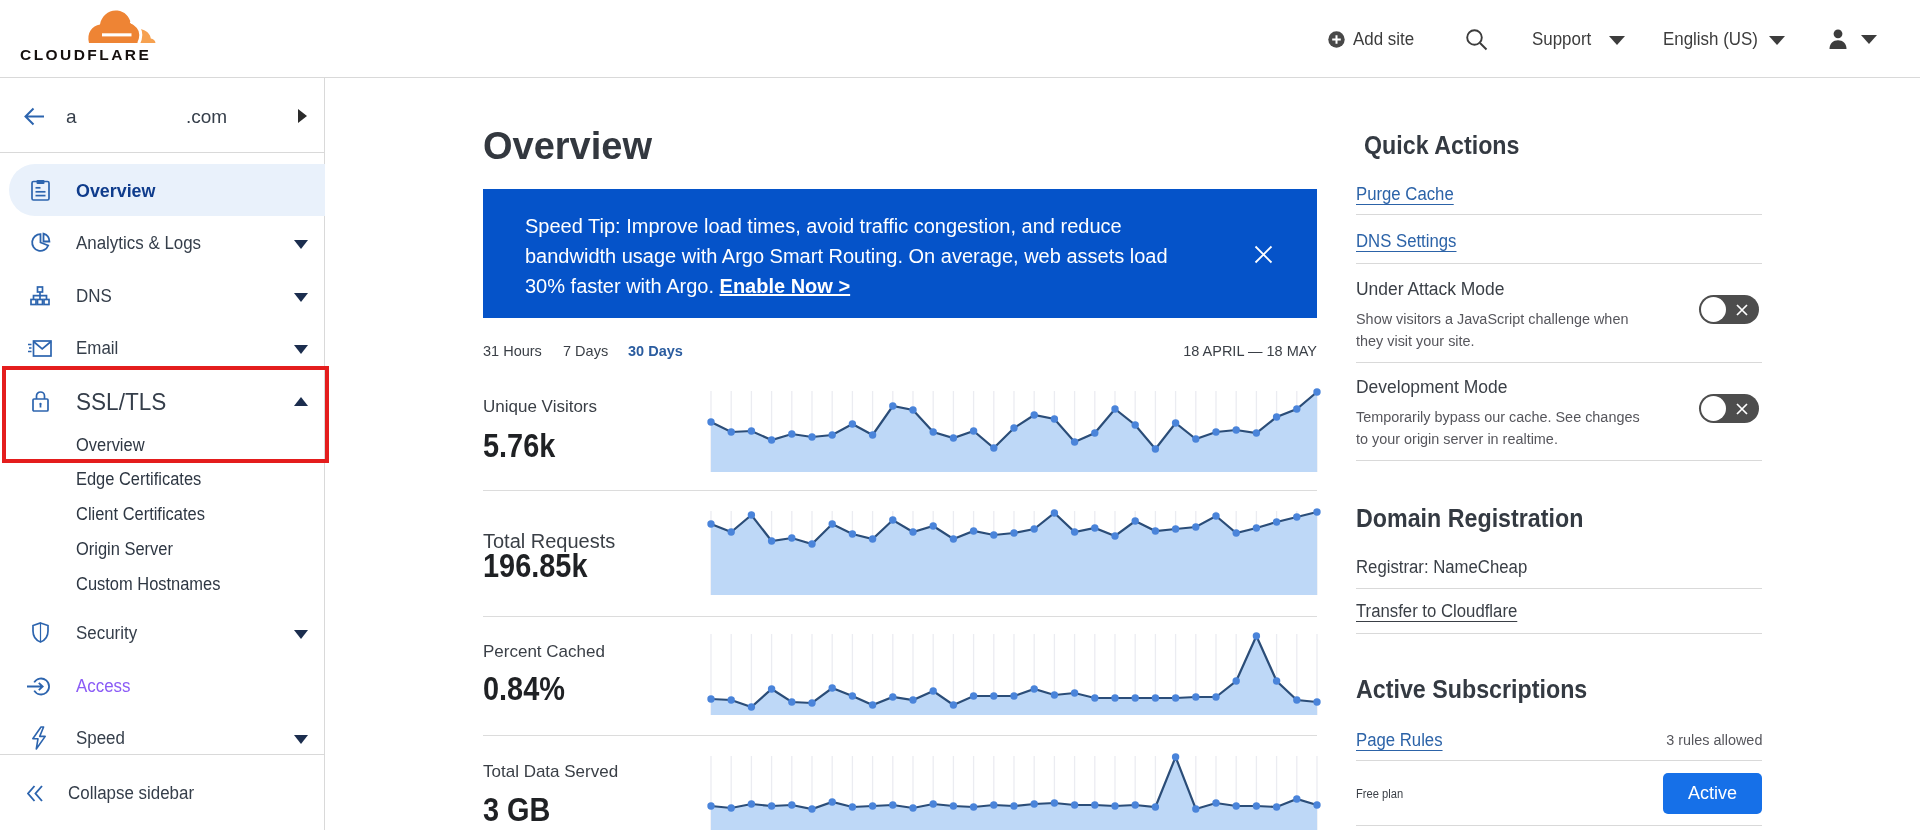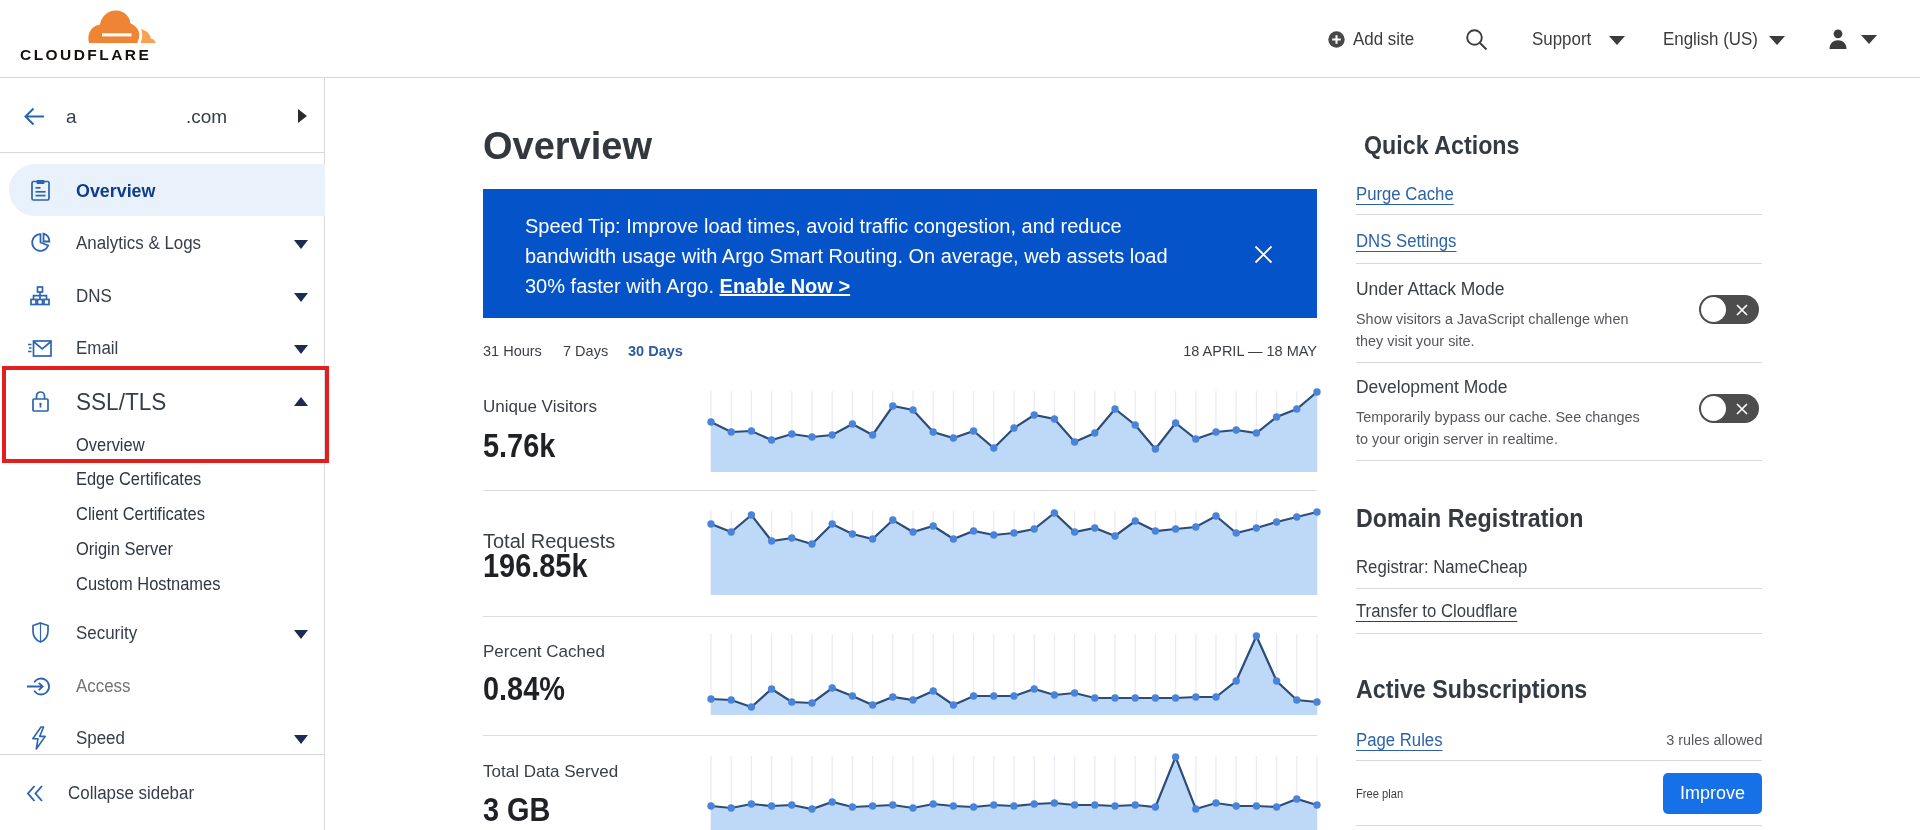--- a/index.html
+++ b/index.html
@@ -81,21 +81,21 @@
 <div style="position:absolute;left:32px;top:622px"><svg width="17" height="21" viewBox="0 0 17 21" fill="none" stroke="#2c64ae" stroke-width="1.7">
       <path d="M8.5 1 L16 3.5 L16 9 C16 14.5 12.5 18.5 8.5 20 C4.5 18.5 1 14.5 1 9 L1 3.5 Z"></path>
       <path d="M8.5 1 L8.5 20" stroke-width="1.2"></path>
     </svg></div>
 <div style="position:absolute;left:76px;top:621.5px;font-size:18px;line-height:23px;color:#353e4a;font-weight:400;white-space:nowrap;"><span style="display:inline-block;transform:scaleX(0.94);transform-origin:0 50%">Security</span></div>
 <div style="position:absolute;left:293.5px;top:629.5px;width:0;height:0;border-left:7.5px solid transparent;border-right:7.5px solid transparent;border-top:9.0px solid #1b2d4e"></div>
 <div style="position:absolute;left:27px;top:677px"><svg width="24" height="19" viewBox="0 0 24 19" fill="none" stroke="#2c64ae" stroke-width="1.8">
       <path d="M7.2 13.6 A8 8 0 1 0 7.2 5.4"></path>
       <path d="M0 9.5 L15.5 9.5 M11.8 5.8 L15.7 9.5 L11.8 13.2"></path>
     </svg></div>
-<div style="position:absolute;left:76px;top:674.5px;font-size:18px;line-height:23px;color:#737373;font-weight:400;white-space:nowrap;"><span style="display:inline-block;transform:scaleX(0.94);transform-origin:0 50%">Access</span></div>
+<div style="position:absolute;left:76px;top:674.5px;font-size:18px;line-height:23px;color:#8b5cf6;font-weight:400;white-space:nowrap;"><span style="display:inline-block;transform:scaleX(0.94);transform-origin:0 50%">Access</span></div>
 <div style="position:absolute;left:31px;top:726px"><svg width="16" height="24" viewBox="0 0 16 24" fill="none" stroke="#2c64ae" stroke-width="1.6">
       <path d="M10 1 L1.8 12.7 L7 12.7 L5.3 23 L14.2 10.4 L8.7 10.4 L12.6 1 Z" stroke-linejoin="round"></path>
     </svg></div>
 <div style="position:absolute;left:76px;top:726.5px;font-size:18px;line-height:23px;color:#353e4a;font-weight:400;white-space:nowrap;"><span style="display:inline-block;transform:scaleX(0.94);transform-origin:0 50%">Speed</span></div>
 <div style="position:absolute;left:293.5px;top:734.5px;width:0;height:0;border-left:7.5px solid transparent;border-right:7.5px solid transparent;border-top:9.0px solid #1b2d4e"></div>
 <div style="position:absolute;left:0px;top:754px;width:325px;height:1px;background:#d9d9d9"></div>
 <svg style="position:absolute;left:27px;top:785px" width="16" height="17" viewBox="0 0 16 17" fill="none" stroke="#2c64ae" stroke-width="1.9">
     <path d="M7.5 1 L1 8.5 L7.5 16 M15 1 L8.5 8.5 L15 16"></path>
   </svg>
 <div style="position:absolute;left:68px;top:781.5px;font-size:18px;line-height:23px;color:#353e4a;font-weight:400;white-space:nowrap;"><span style="display:inline-block;transform:scaleX(0.94);transform-origin:0 50%">Collapse sidebar</span></div>
@@ -415,13 +415,13 @@
 <div style="position:absolute;left:1356px;top:501.5px;font-size:25px;line-height:32px;color:#343a42;font-weight:700;white-space:nowrap;"><span style="display:inline-block;transform:scaleX(0.93);transform-origin:0 50%">Domain Registration</span></div>
 <div style="position:absolute;left:1356px;top:555.5px;font-size:18px;line-height:23px;color:#3a3f46;font-weight:400;white-space:nowrap;"><span style="display:inline-block;transform:scaleX(0.93);transform-origin:0 50%">Registrar: NameCheap</span></div>
 <div style="position:absolute;left:1356px;top:588px;width:406px;height:1px;background:#d9d9d9"></div>
 <div style="position:absolute;left:1356px;top:600.0px;font-size:18px;line-height:23px;color:#3a3f46;font-weight:400;white-space:nowrap;"><span style="display:inline-block;transform:scaleX(0.93);transform-origin:0 50%"><span style="text-decoration:underline;text-underline-offset:4px">Transfer to Cloudflare</span></span></div>
 <div style="position:absolute;left:1356px;top:633px;width:406px;height:1px;background:#d9d9d9"></div>
 <div style="position:absolute;left:1356px;top:672.5px;font-size:25px;line-height:32px;color:#343a42;font-weight:700;white-space:nowrap;"><span style="display:inline-block;transform:scaleX(0.93);transform-origin:0 50%">Active Subscriptions</span></div>
 <div style="position:absolute;left:1356px;top:728.5px;font-size:18px;line-height:23px;color:#2c63a8;font-weight:400;white-space:nowrap;"><span style="display:inline-block;transform:scaleX(0.93);transform-origin:0 50%"><span style="text-decoration:underline;text-underline-offset:4px">Page Rules</span></span></div>
 <div style="position:absolute;right:158px;top:730.0px;font-size:15.5px;line-height:20px;color:#56565c;font-weight:400;white-space:nowrap;"><span style="display:inline-block;transform:scaleX(0.93);transform-origin:100% 50%">3 rules allowed</span></div>
 <div style="position:absolute;left:1356px;top:760px;width:406px;height:1px;background:#d9d9d9"></div>
 <div style="position:absolute;left:1356px;top:782.5px;font-size:12px;line-height:23px;color:#3a3f46;font-weight:400;white-space:nowrap;"><span style="display:inline-block;transform:scaleX(0.93);transform-origin:0 50%">Free plan</span></div>
-<div style="position:absolute;left:1663px;top:773px;width:99px;height:41px;background:#1670e8;border-radius:5px;color:#fff;font-size:18px;line-height:41px;text-align:center">Improve</div>
+<div style="position:absolute;left:1663px;top:773px;width:99px;height:41px;background:#1670e8;border-radius:5px;color:#fff;font-size:18px;line-height:41px;text-align:center">Active</div>
 <div style="position:absolute;left:1356px;top:825px;width:406px;height:1px;background:#d9d9d9"></div>
 </body></html>

